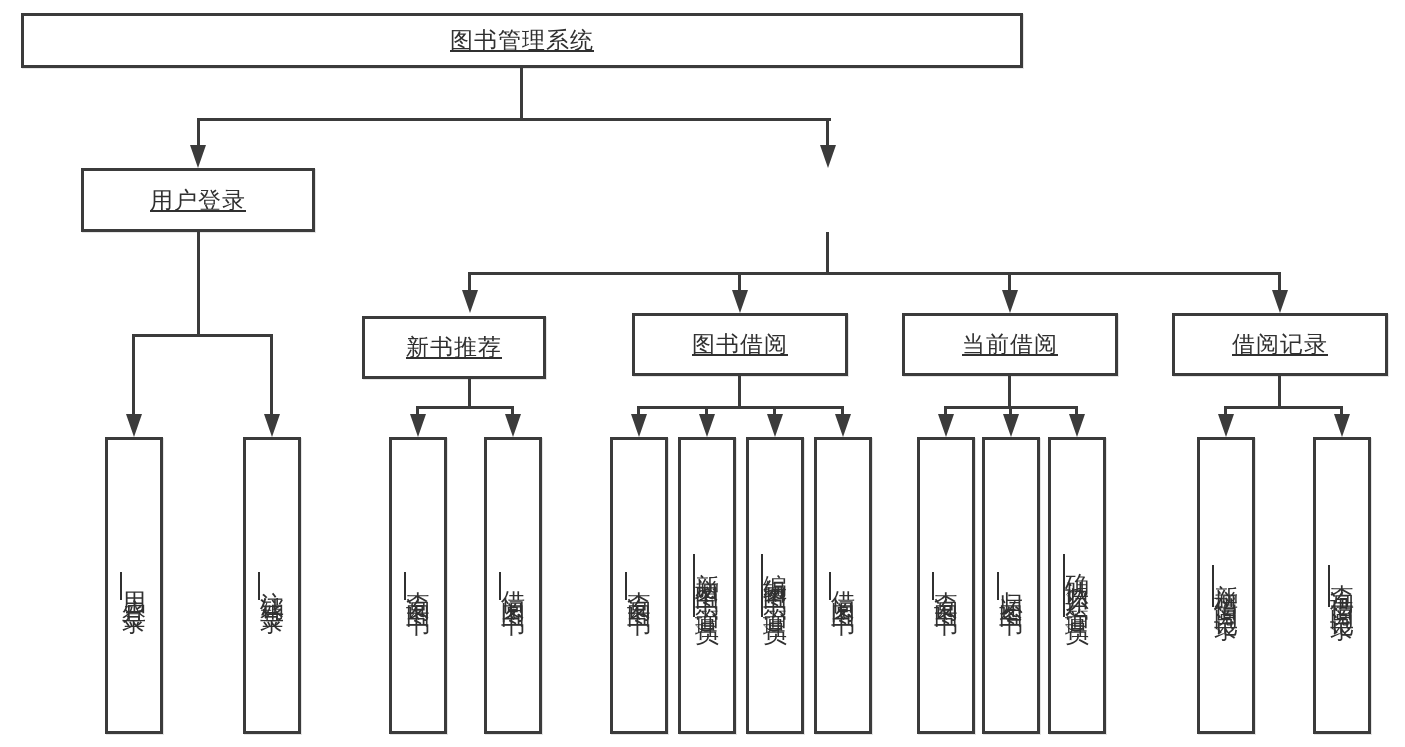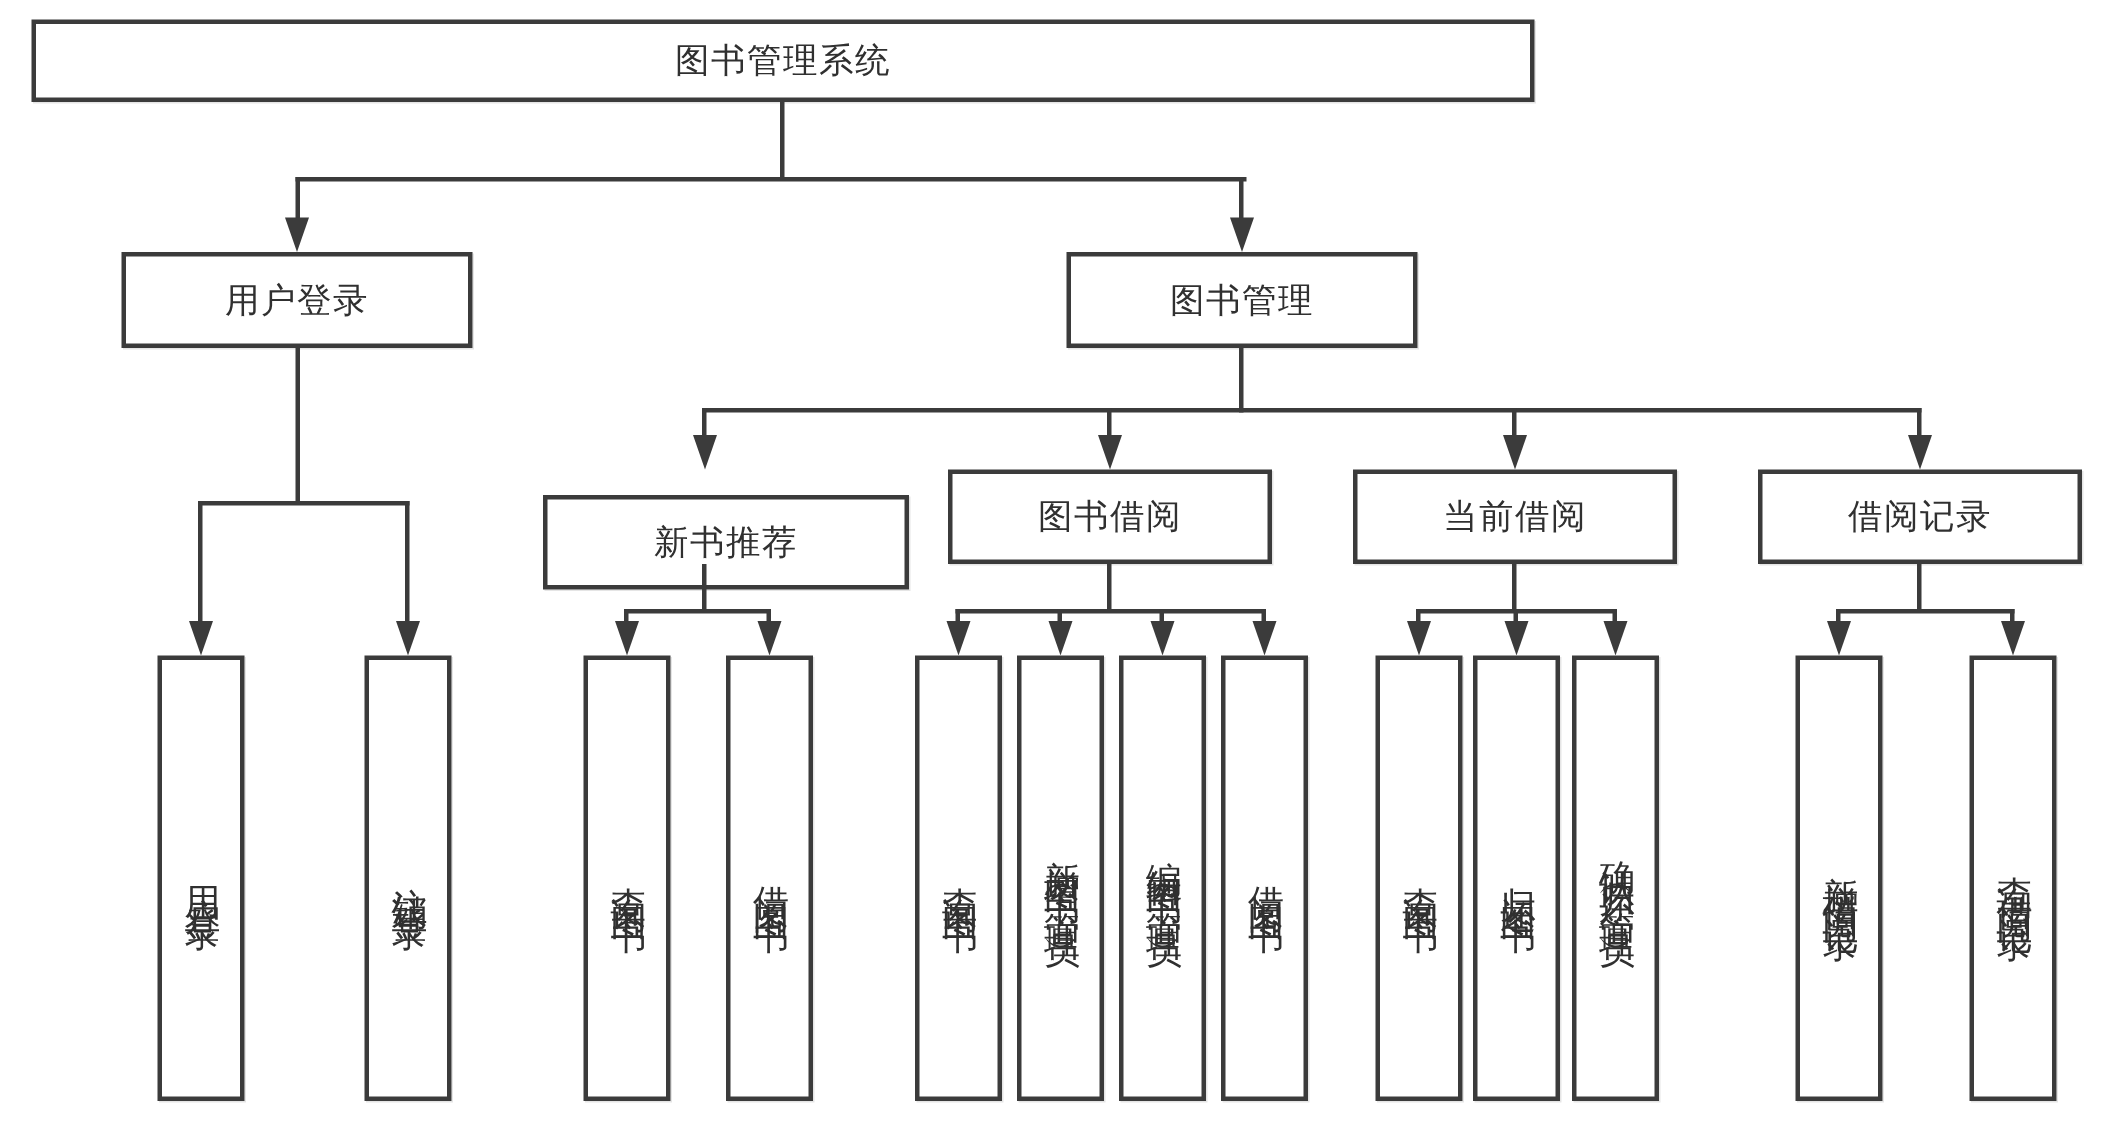--- a/index.html
+++ b/index.html
@@ -15,20 +15,21 @@
     box-sizing:border-box;
     border:3px solid #3b3b3b;
     background:#ffffff;
     display:flex;
     align-items:center;
     justify-content:center;
     color:#303030;
     font-size:23px;
     letter-spacing:1px;
     box-shadow:1px 1px 0 rgba(0,0,0,0.10);
+    text-decoration:underline;
   }
   .leaf{
     writing-mode:vertical-rl;
     text-orientation:mixed;
     font-size:24px;
     letter-spacing:7px;
     line-height:1;
   }
   .vline,.hline{position:absolute;background:#3b3b3b;}
   .vline{width:3px;}
@@ -60,43 +61,40 @@
   <div class="vline" style="left:520px;top:68px;height:52px"></div>
   <div class="hline" style="left:197px;top:118px;width:634px"></div>
   <div class="vline" style="left:197px;top:118px;height:32px"></div>
   <div class="arr" style="left:190px;top:145px"></div>
   <div class="vline" style="left:826px;top:118px;height:32px"></div>
   <div class="arr" style="left:820px;top:145px"></div>
 
   <div class="node" style="left:81px;top:168px;width:234px;height:64px">
     <span>用户登录</span>
   </div>
-  <div class="node" style="left:711px;top:168px;width:234px;height:64px">
-    <span>图书管理</span>
-  </div>
 
   <div class="vline" style="left:197px;top:232px;height:102px"></div>
   <div class="hline" style="left:132px;top:334px;width:141px"></div>
   <div class="vline" style="left:132px;top:334px;height:84px"></div>
   <div class="arr" style="left:126px;top:414px"></div>
   <div class="vline" style="left:270px;top:334px;height:84px"></div>
   <div class="arr" style="left:264px;top:414px"></div>
 
   <div class="vline" style="left:826px;top:232px;height:43px"></div>
   <div class="hline" style="left:468px;top:272px;width:813px"></div>
   <div class="vline" style="left:468px;top:272px;height:22px"></div>
   <div class="arr" style="left:462px;top:290px"></div>
   <div class="vline" style="left:738px;top:272px;height:22px"></div>
   <div class="arr" style="left:732px;top:290px"></div>
   <div class="vline" style="left:1008px;top:272px;height:22px"></div>
   <div class="arr" style="left:1002px;top:290px"></div>
   <div class="vline" style="left:1278px;top:272px;height:22px"></div>
   <div class="arr" style="left:1272px;top:290px"></div>
 
-  <div class="node" style="left:362px;top:330px;width:244px;height:63px">
+  <div class="node" style="left:362px;top:316px;width:184px;height:63px">
     <span>新书推荐</span>
   </div>
   <div class="node" style="left:632px;top:313px;width:216px;height:63px">
     <span>图书借阅</span>
   </div>
   <div class="node" style="left:1172px;top:313px;width:216px;height:63px">
     <span>借阅记录</span>
   </div>
   <div class="node" style="left:902px;top:313px;width:216px;height:63px">
     <span>当前借阅</span>

